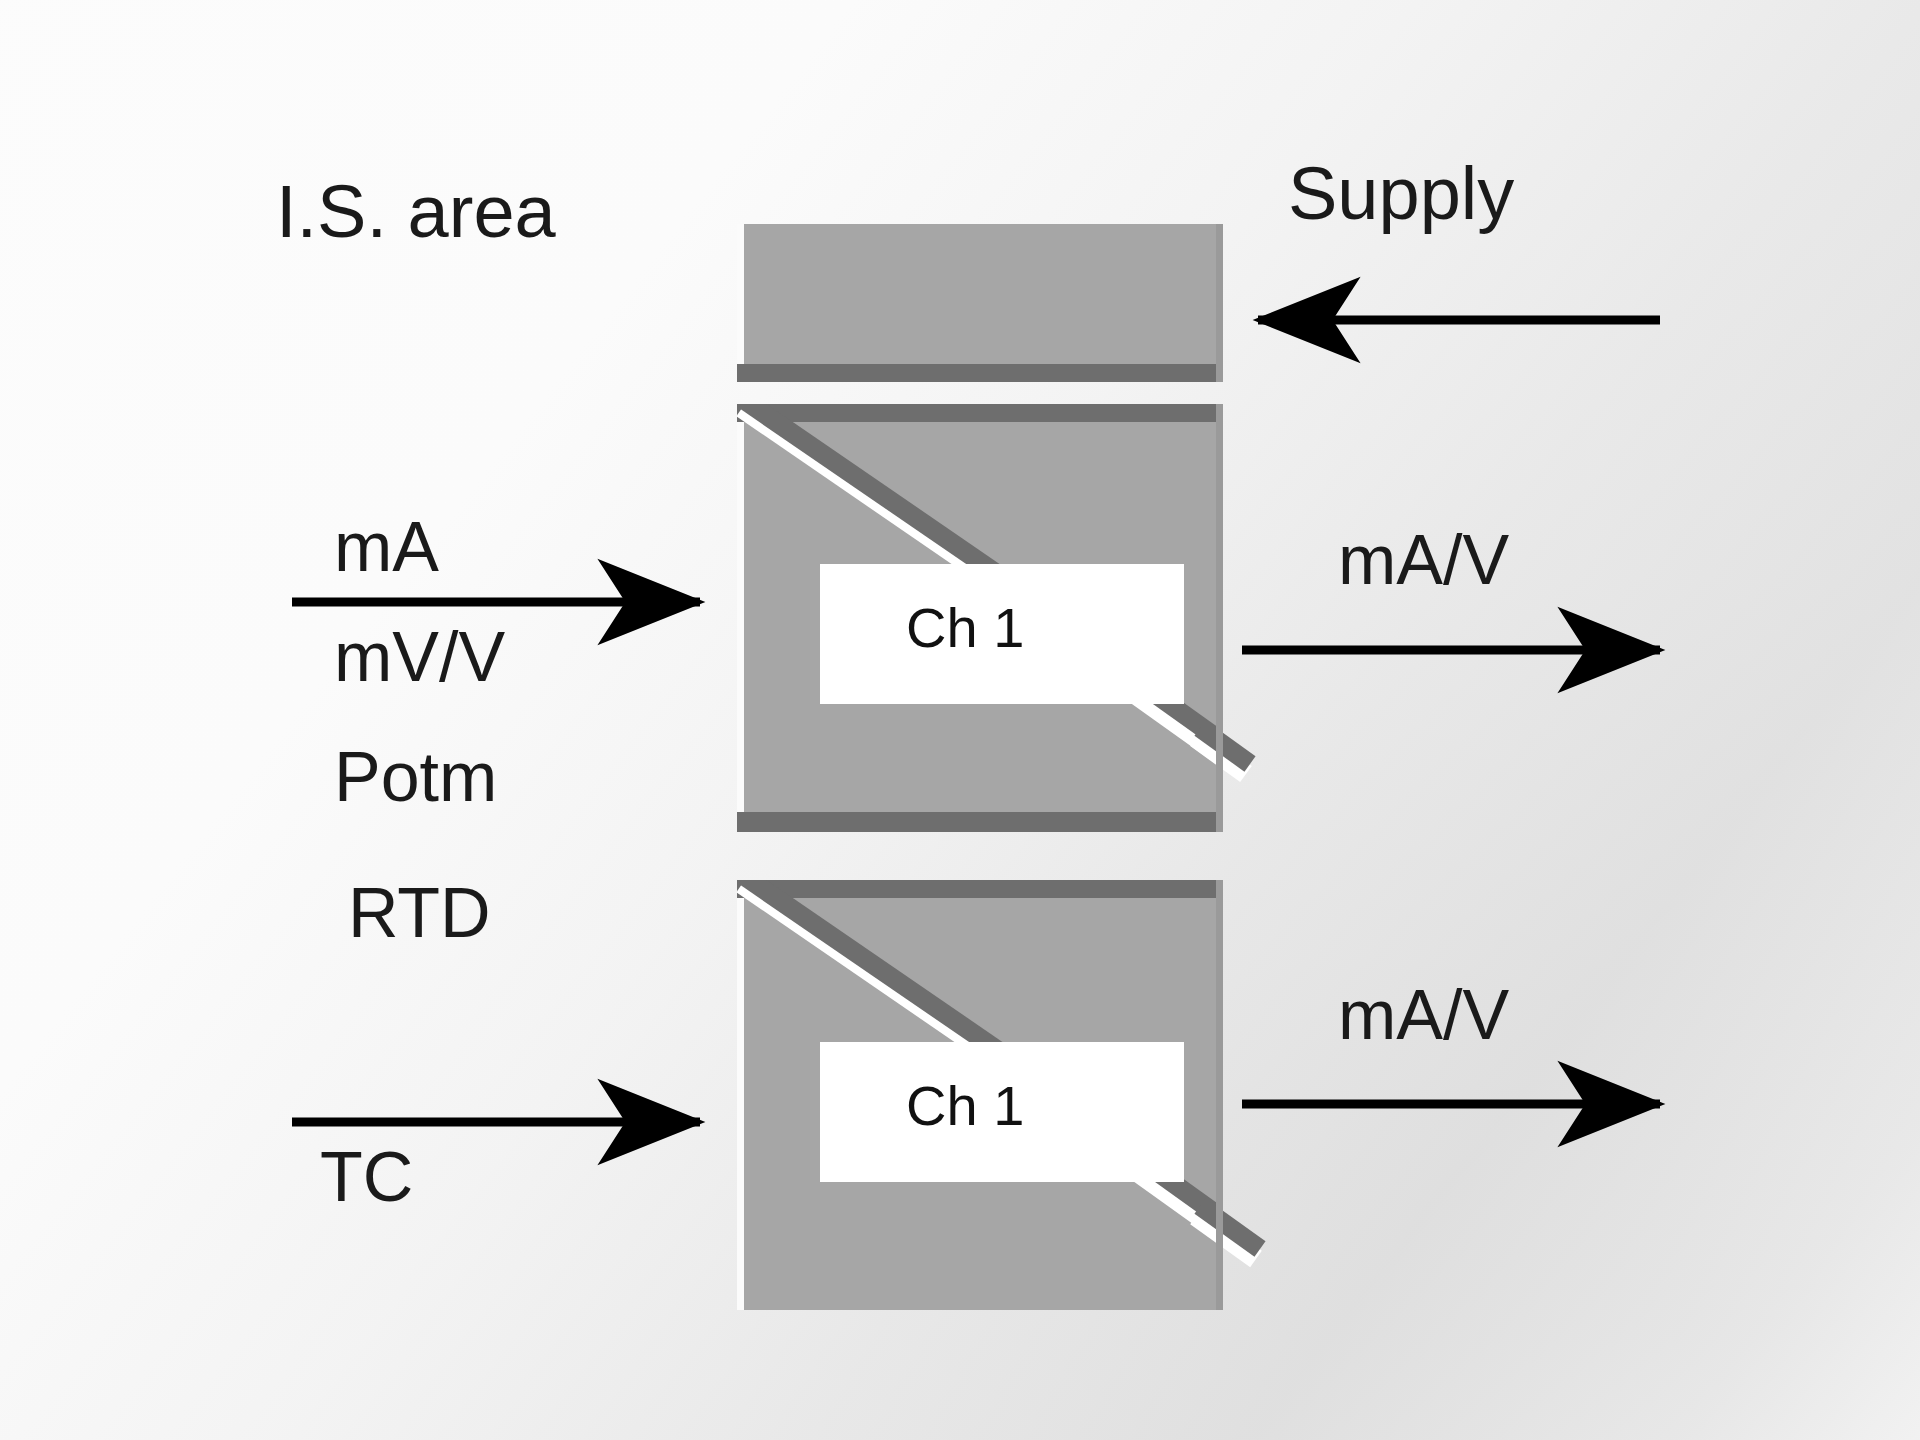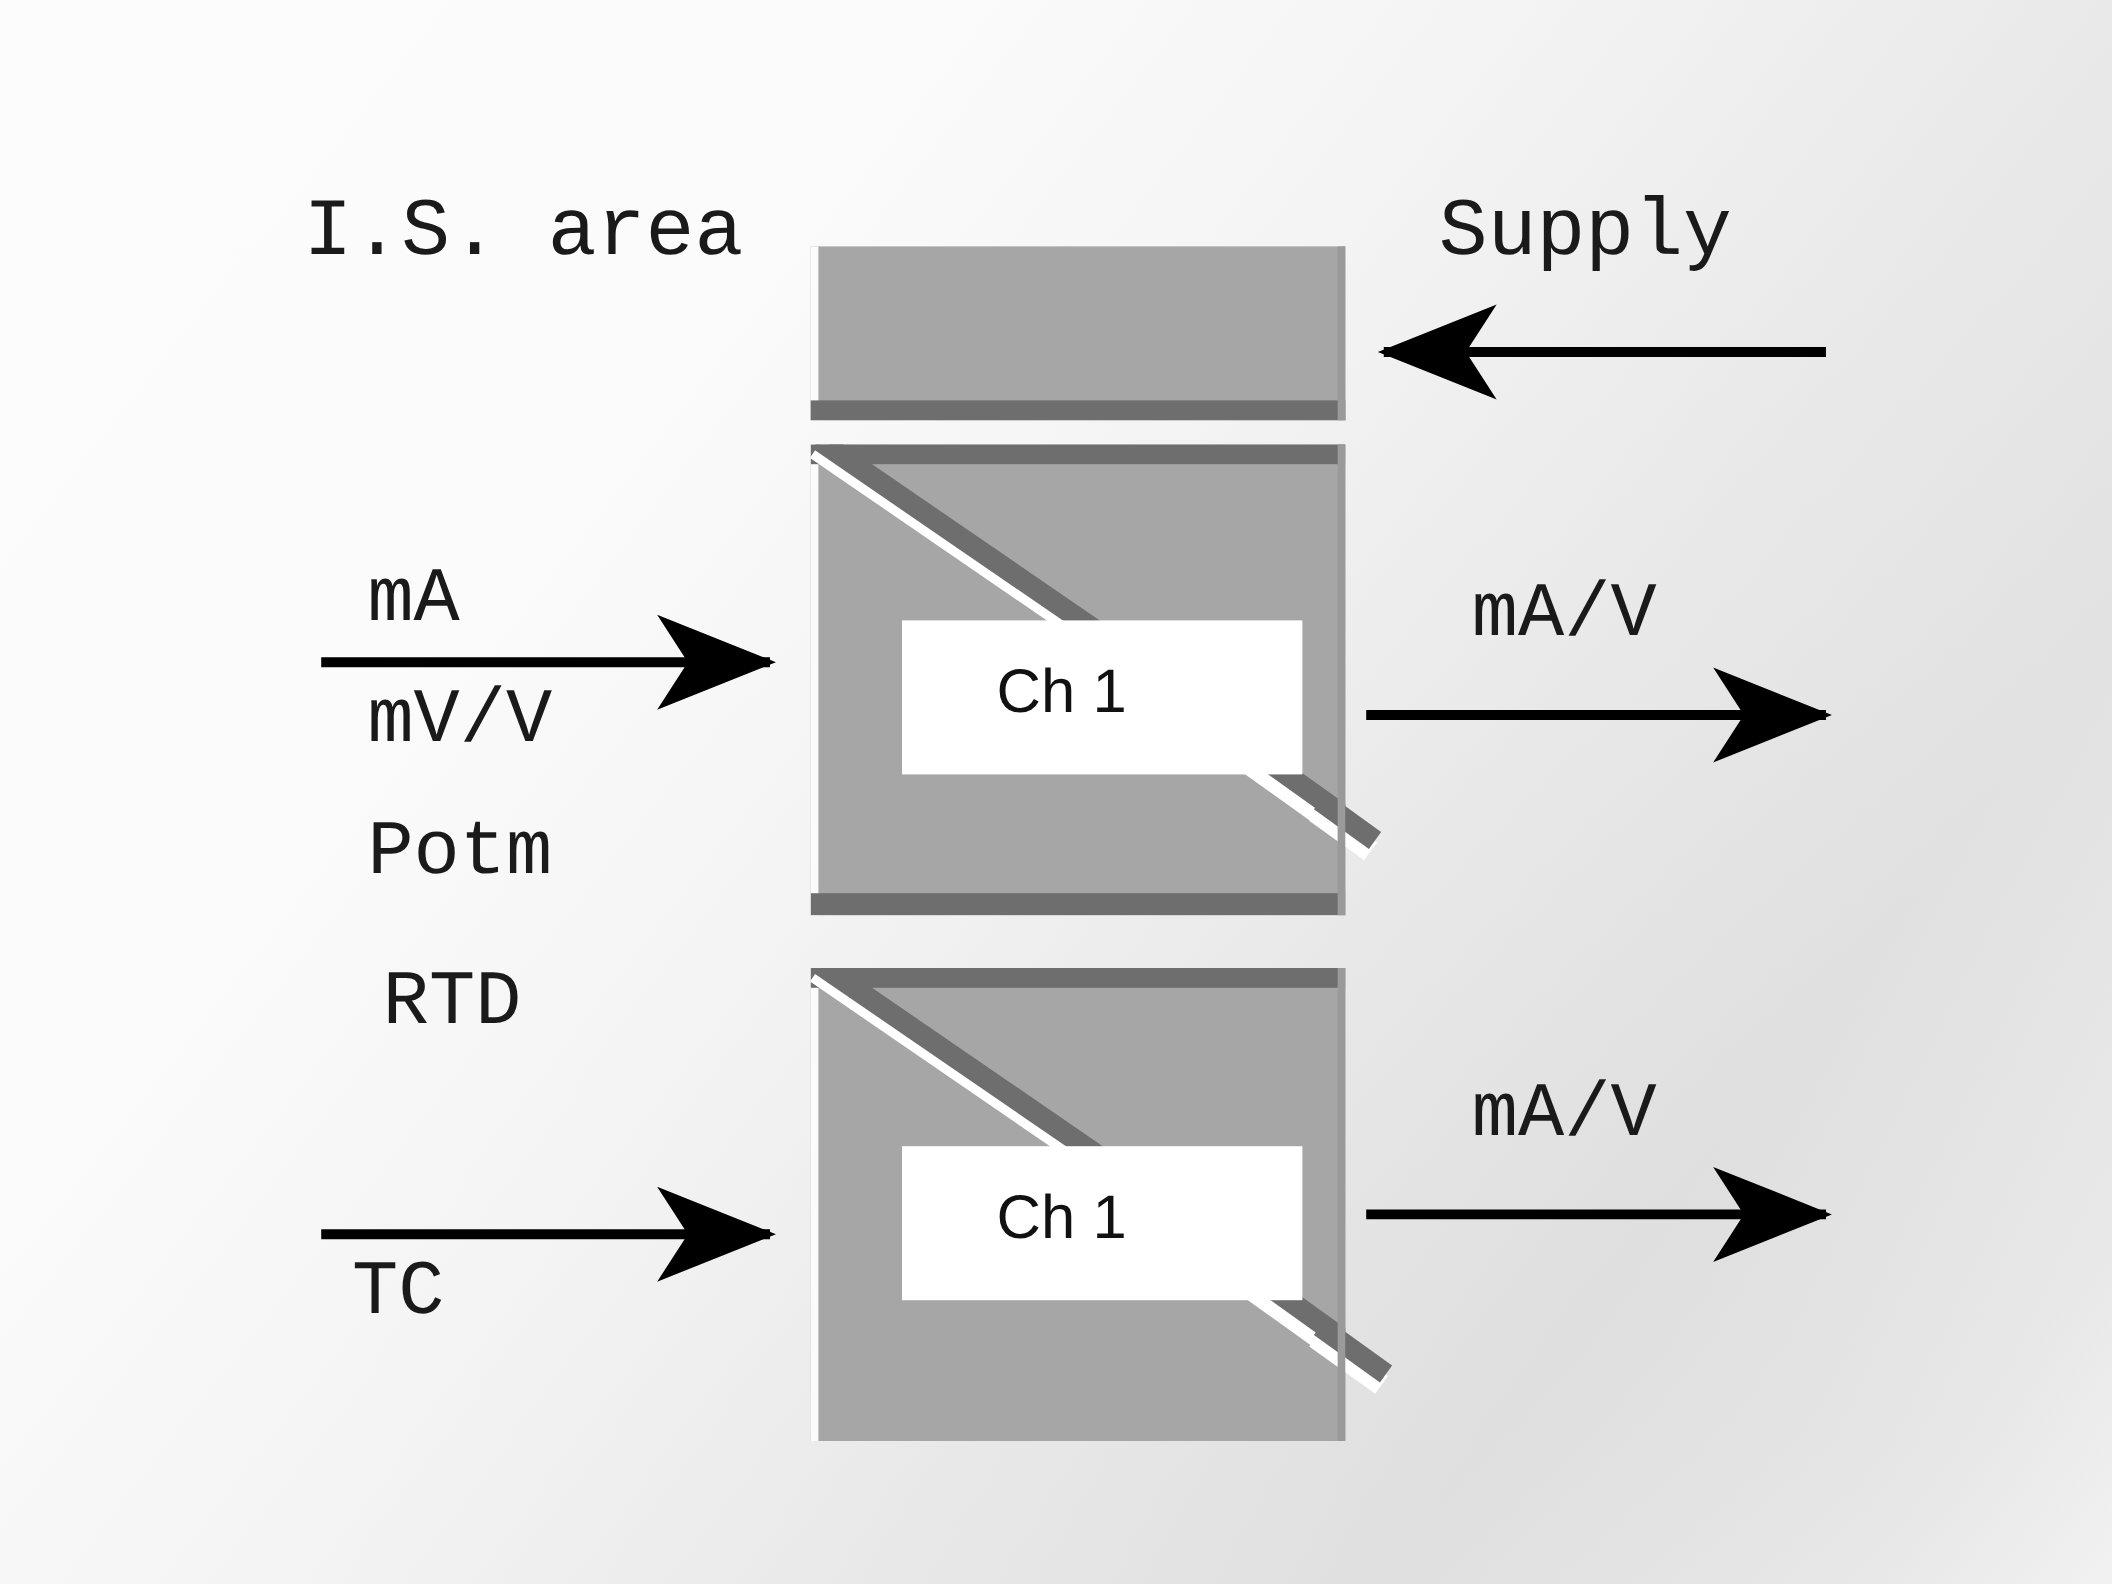--- a/index.html
+++ b/index.html
@@ -35,21 +35,20 @@
     top: 0;
     width: 1920px;
     height: 1440px;
   }
   .lbl {
     position: absolute;
     color: #1a1a1a;
     font-weight: 400;
     white-space: nowrap;
     line-height: 1;
-    font-family: Liberation Mono, monospace;
   }
   .lbl-big   { font-size: 74px; }
   .lbl-med   { font-size: 70px; margin-left: 48px; }
   .chip-text {
     position: absolute;
     color: #111111;
     font-size: 56px;
     white-space: nowrap;
     line-height: 1;
   }
@@ -144,21 +143,21 @@
       <line x1="1242" y1="650" x2="1660" y2="650" stroke="#000000" stroke-width="9" marker-end="url(#arrowRight)"></line>
     </g>
 
     <g>
       <line x1="1242" y1="1104" x2="1660" y2="1104" stroke="#000000" stroke-width="9" marker-end="url(#arrowRight)"></line>
     </g>
   </svg>
 
   <div class="lbl lbl-big" style="left:276px; top:175px;">I.S. area</div>
 
-  <div class="lbl lbl-big" style="left:1288px; top:175px;margin-left:20px;">Supply</div>
+  <div class="lbl lbl-big" style="left:1288px; top:157px;">Supply</div>
 
   <div class="lbl lbl-med" style="left:286px; top:512px;">mA</div>
   <div class="lbl lbl-med" style="left:286px; top:742px;">Potm</div>
   <div class="lbl lbl-med" style="left:286px; top:622px;">mV/V</div>
   <div class="lbl lbl-med" style="left:300px; top:878px;">RTD</div>
   <div class="lbl lbl-med" style="left:272px; top:1142px;">TC</div>
 
   <div class="chip-text" style="left:906px; top:600px;">Ch 1</div>
   <div class="chip-text" style="left:906px; top:1078px;">Ch 1</div>
 

